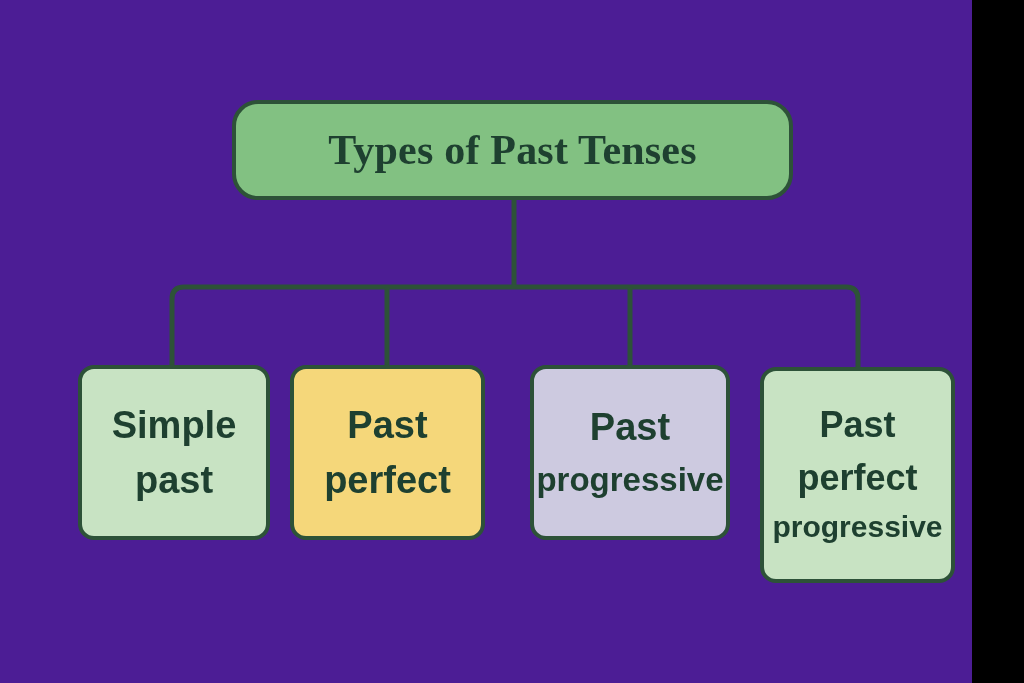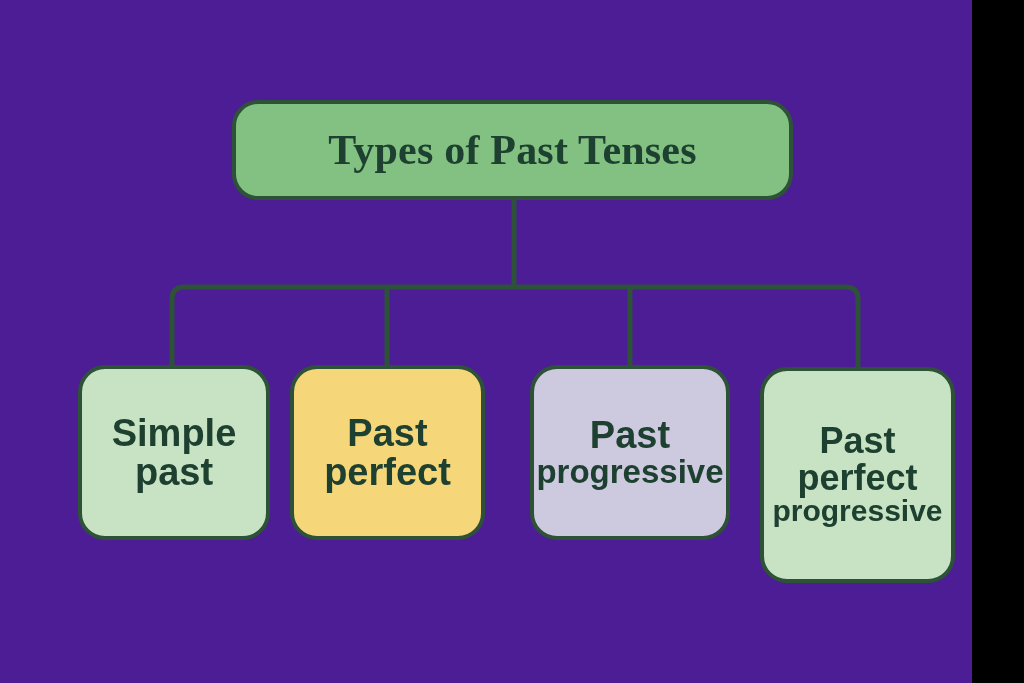--- a/index.html
+++ b/index.html
@@ -48,22 +48,23 @@
     border-radius: 26px;
     background: #82c182;
     font-family: "Liberation Serif", serif;
     font-weight: bold;
     font-size: 42px;
     letter-spacing: 0.2px;
   }
 
   
   .node-leaf {
-    border-radius: 27px;
+    border-radius: 16px;
     font-weight: bold;
+    gap: 16px;
   }
   .node-leaf .line {
     display: block;
     white-space: nowrap;
   }
 
   #node-simple-past {
     left: 78px;
     top: 365px;
     width: 192px;

